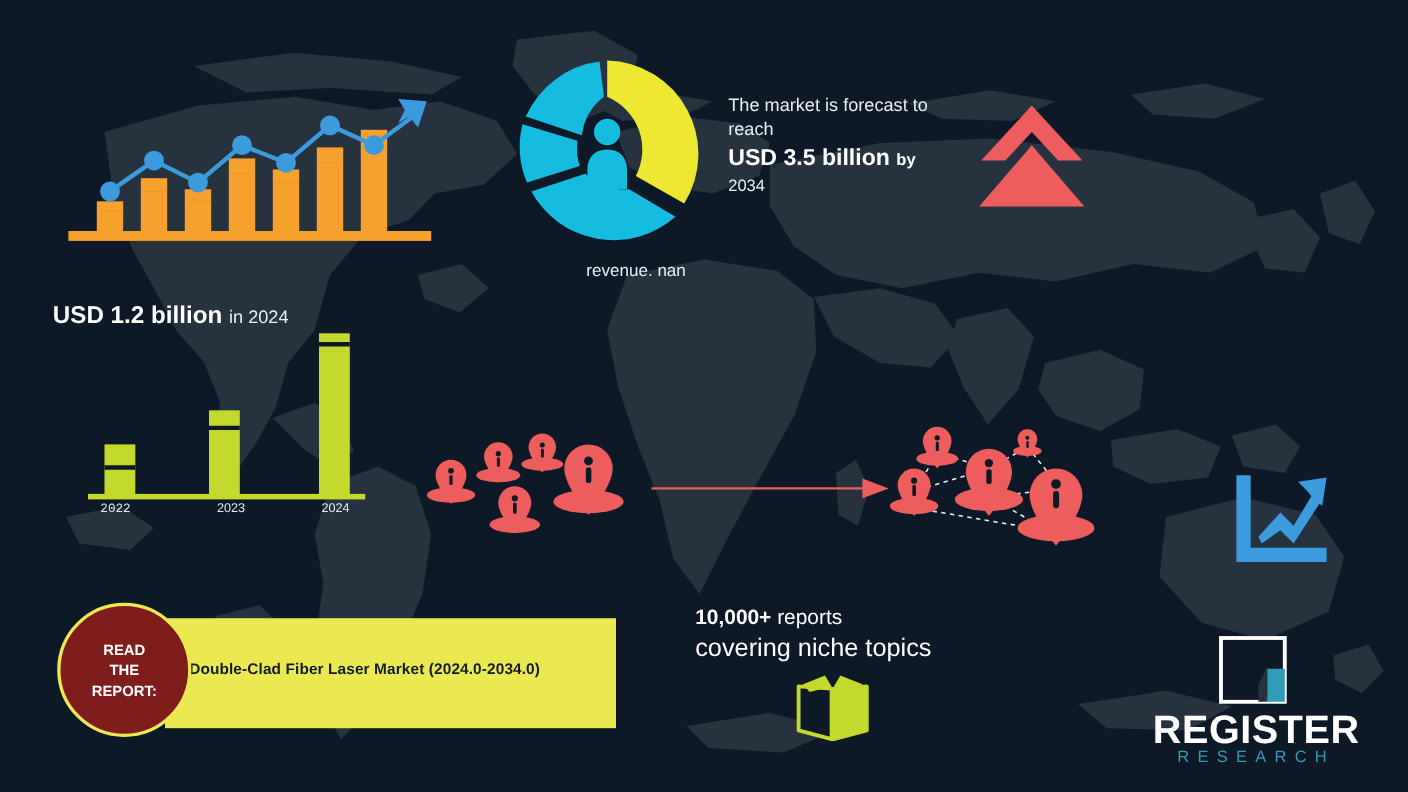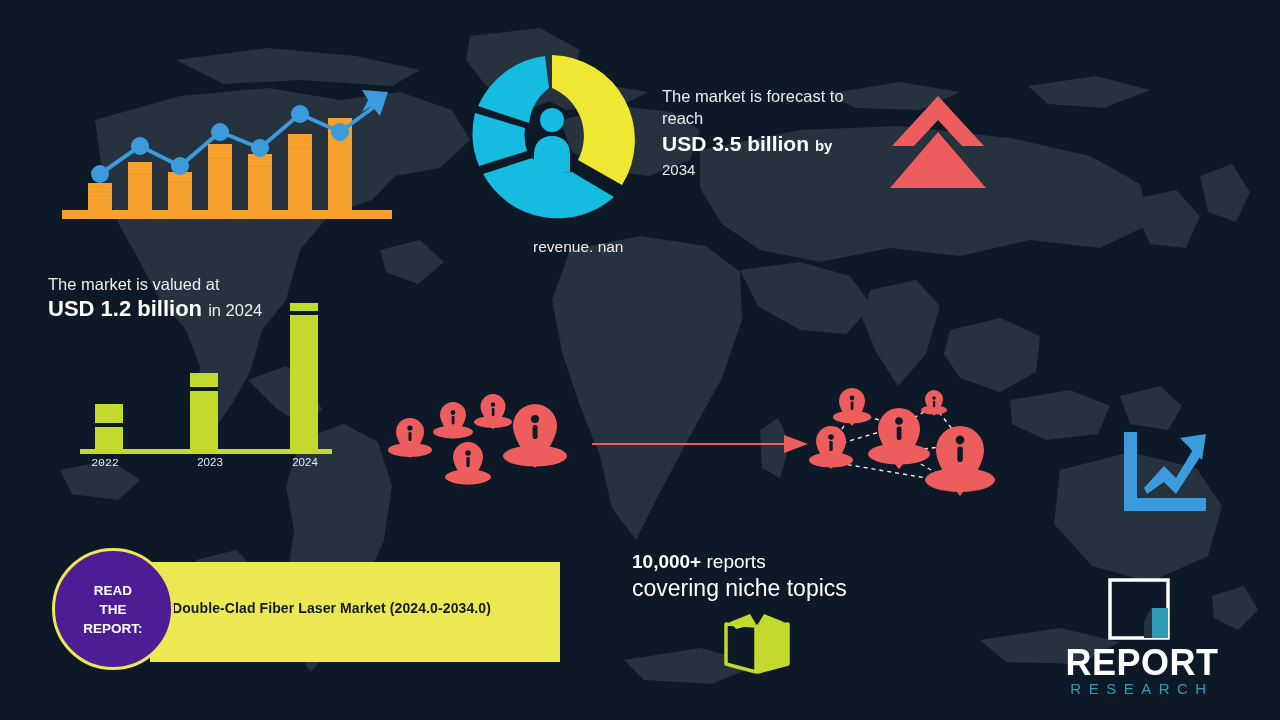--- a/index.html
+++ b/index.html
@@ -73,21 +73,21 @@
   #report-bar {
     left:150px; top:562px; width:410px; height:100px;
     background:#ece852;
   }
   #report-title {
     position:absolute; left:172px; top:600px; width:380px;
     color:#111c26; font-size:14px; font-weight:bold; letter-spacing:.1px;
   }
   #report-circle {
     left:52px; top:548px; width:122px; height:122px;
-    border-radius:50%; background:#4c1d95; border:3px solid #ece852;
+    border-radius:50%; background:#7f1d1d; border:3px solid #ece852;
     display:flex; align-items:center; justify-content:center;
   }
   #report-circle-text {
     color:#ffffff; font-size:13.5px; font-weight:bold; line-height:19px;
     text-align:center; white-space:pre-line;
   }
 
   
   #reports-block { left:632px; top:548px; width:260px; }
   #reports-line1 { color:#ffffff; font-size:19px; line-height:27px; }
@@ -224,21 +224,20 @@
   <svg class="abs" id="chevrons" viewBox="0 0 100 92">
     <path d="M50 0 L96 50 L74 50 L50 24 L26 50 L4 50 Z" fill="#ee5d5d"></path>
     <path d="M50 36 L98 92 L2 92 Z" fill="#ee5d5d"></path>
   </svg>
 
   <div class="abs" id="fragmented-block">
     <div class="ft">revenue. nan</div>
   </div>
 
   <div class="abs" id="valued-block">
-    <div id="valued-line1">The market is valued at</div>
     <div id="valued-value">
       <span>USD 1.2 billion</span>
       <span class="light">in 2024</span>
     </div>
   </div>
 
   <svg class="abs" id="green-chart" viewBox="0 0 260 180">
     <g fill="#c3d92e">
       <rect x="15" y="109" width="28" height="47"></rect>
       <rect x="110" y="78" width="28" height="78"></rect>
@@ -360,17 +359,17 @@
     <path d="M10 10 L30 2 L36 12 L16 17 Z" fill="#c3d92e"></path>
     <path d="M64 10 L44 2 L38 12 L58 17 Z" fill="#c3d92e"></path>
   </svg>
 
   <div class="abs" id="logo-block">
     <svg id="logo-mark" viewBox="0 0 62 62">
       <rect x="2" y="2" width="58" height="58" fill="none" stroke="#ffffff" stroke-width="3.5"></rect>
       <path d="M44 30 L60 30 L60 60 L44 60 Z" fill="#2f9cb8"></path>
       <path d="M36 44 L36 60 L44 60 L44 28 Z" fill="#26323e"></path>
     </svg>
-    <div id="logo-name">REPORT</div>
+    <div id="logo-name">REGISTER</div>
     <div id="logo-sub">RESEARCH</div>
   </div>
 
 </div>
 
 </body></html>

